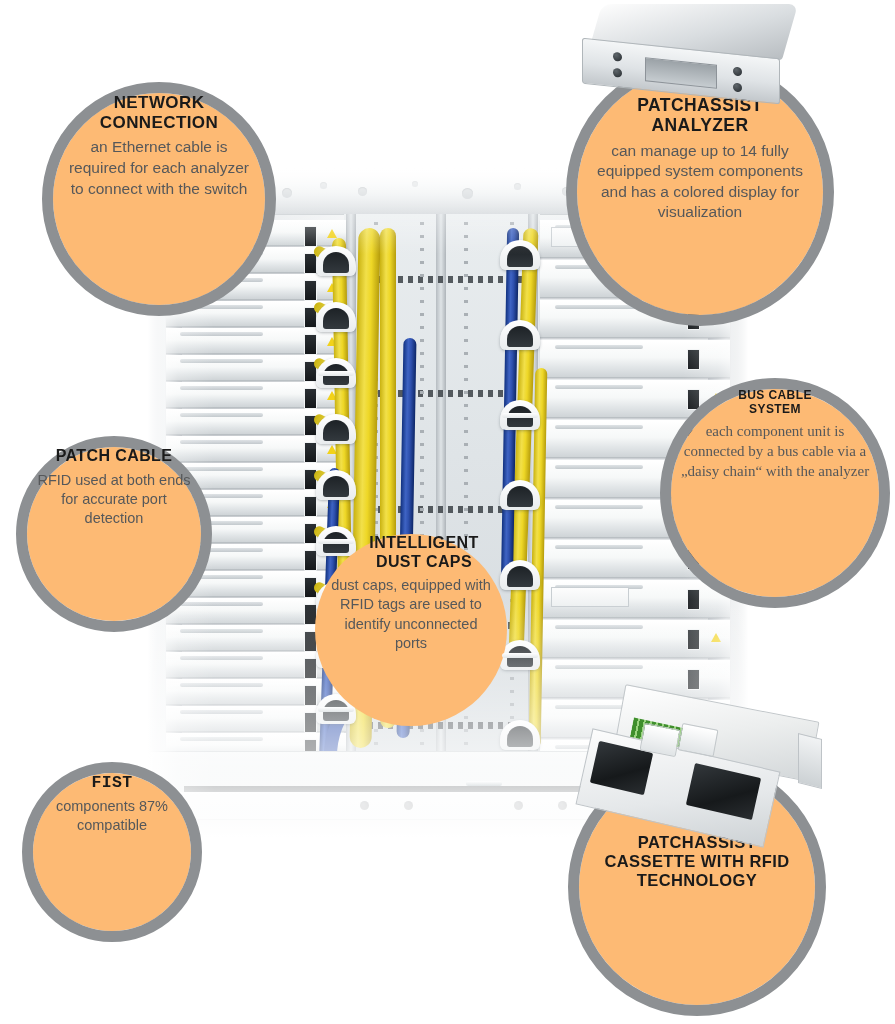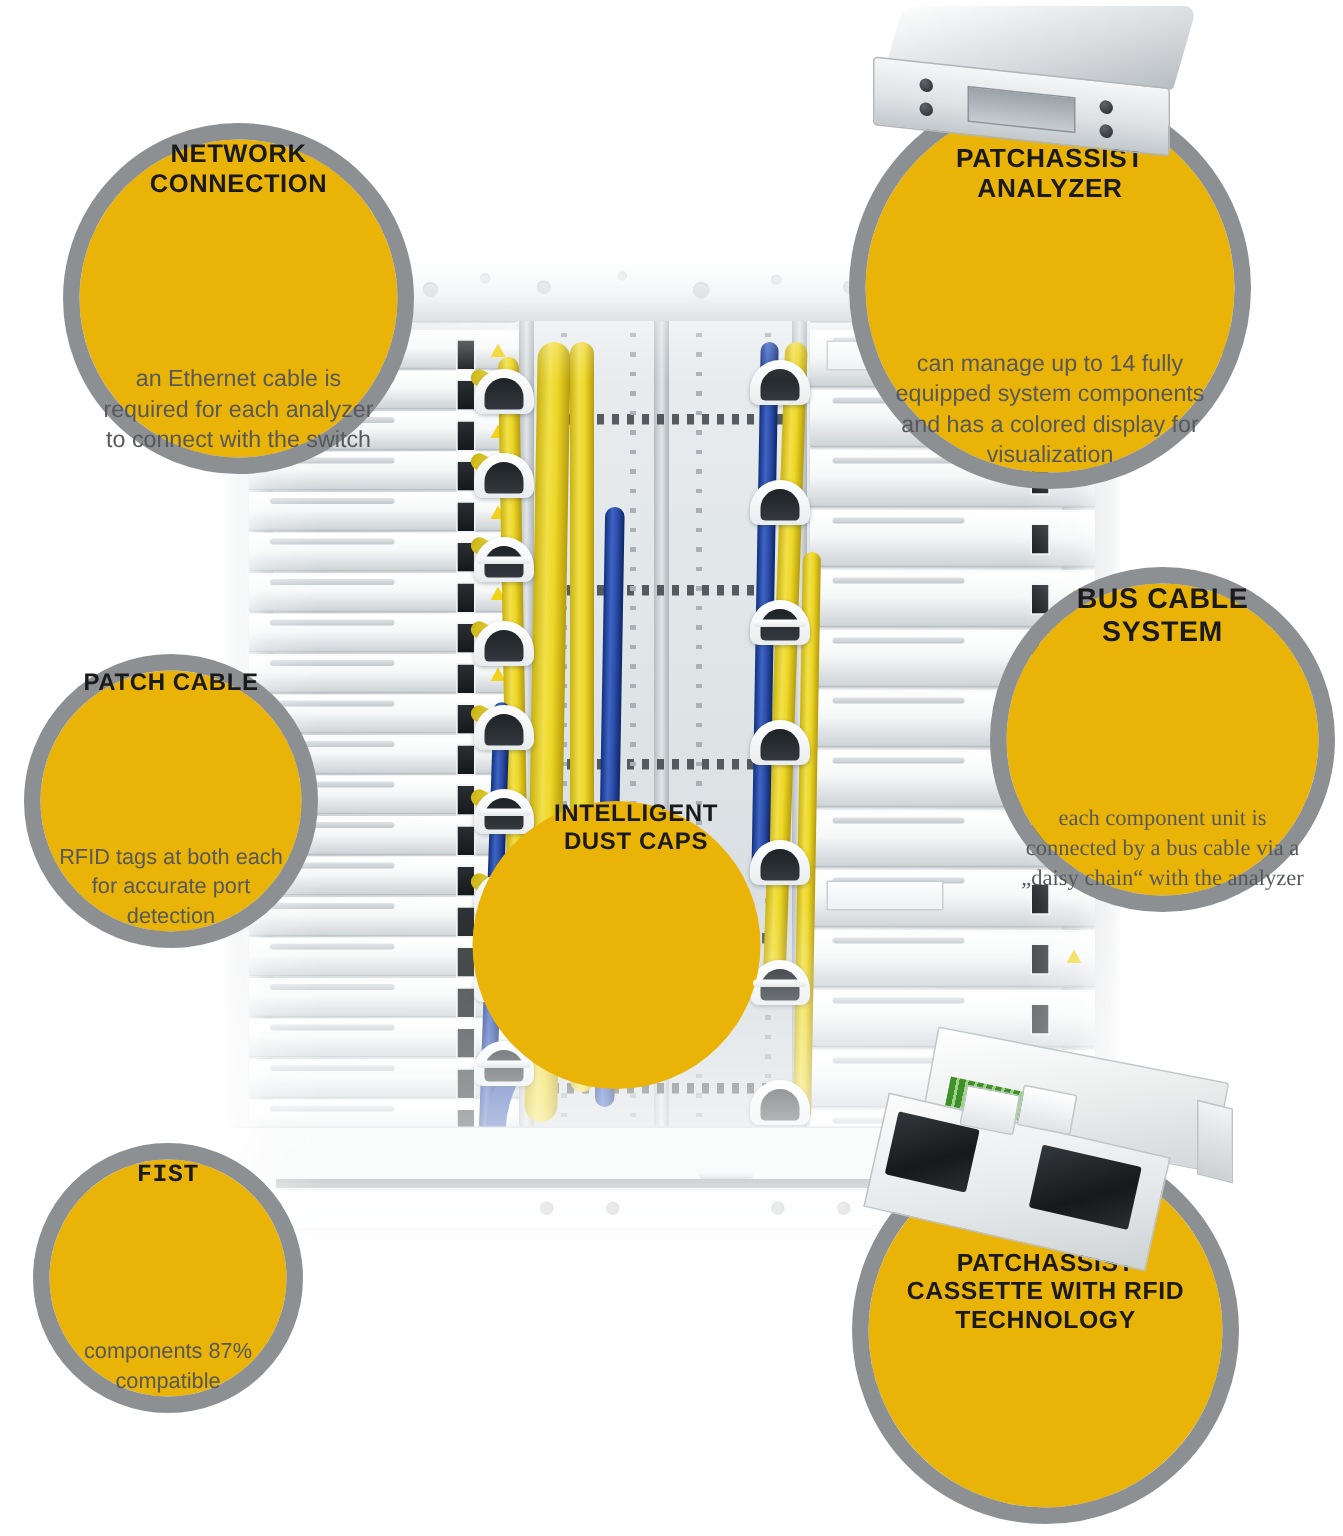--- a/index.html
+++ b/index.html
@@ -152,23 +152,23 @@
   }
 
   
   .bubble{
     position:absolute;
     border-radius:50%;
     box-sizing:border-box;
     display:flex;
     flex-direction:column;
     align-items:center;
-    justify-content:space-between;
+    justify-content:flex-start;
     text-align:center;
-    background:#eab308;
+    background:#fdba74;
   }
   .bubble.ring{
     border:11px solid #8d9093;
     background-clip:padding-box;
   }
   .bubble .b-title{
     font-weight:bold;
     color:#1a1a1a;
     letter-spacing:.4px;
     line-height:1.16;
@@ -183,21 +183,21 @@
   
   #b-network   {left:42px;  top:82px;  width:234px;height:234px;}
   #b-network   .b-title{font-size:17px;}
   #b-network   .b-body {font-size:15.5px;width:186px;}
 
   #b-analyzer  {left:566px; top:58px;  width:268px;height:268px;}
   #b-analyzer  .b-title{font-size:17.5px;margin-top:26px;}
   #b-analyzer  .b-body {font-size:15.5px;width:208px;}
 
   #b-bus       {left:660px; top:378px; width:230px;height:230px;}
-  #b-bus       .b-title{font-size:19px;}
+  #b-bus       .b-title{font-size:12px;}
   #b-bus       .b-body {font-size:15px;width:200px;}
 
   #b-patch     {left:16px;  top:436px; width:196px;height:196px;}
   #b-patch     .b-title{font-size:16px;}
   #b-patch     .b-body {font-size:14.5px;width:158px;}
 
   #b-fist      {left:22px;  top:762px; width:180px;height:180px;}
   #b-fist      .b-title{font-size:16.5px;}
   #b-fist      .b-body {font-size:14.5px;width:148px;}
 
@@ -575,28 +575,29 @@
       <div>BUS CABLE</div>
       <div>SYSTEM</div>
     </div>
     <div class="b-body" style="color: rgb(86, 88, 90); font-family: Liberation Serif, serif;">each component unit is connected by a bus cable via a „daisy chain“ with the analyzer</div>
   </div>
 
   <div class="bubble ring" id="b-patch" style="border-color: rgb(141, 144, 147);">
     <div class="b-title" style="color: rgb(26, 26, 26);">
       <div>PATCH CABLE</div>
     </div>
-    <div class="b-body" style="color: rgb(86, 88, 90);">RFID tags at both each for accurate port detection</div>
+    <div class="b-body" style="color: rgb(86, 88, 90);">RFID used at both ends for accurate port detection</div>
   </div>
 
   <div class="bubble" id="b-dust">
     <div class="b-title" style="color: rgb(26, 26, 26);">
       <div>INTELLIGENT</div>
       <div>DUST CAPS</div>
     </div>
+    <div class="b-body" style="color: rgb(86, 88, 90);">dust caps, equipped with RFID tags are used to identify unconnected ports</div>
   </div>
 
   <div class="bubble ring" id="b-fist" style="border-color: rgb(141, 144, 147);">
     <div class="b-title" style="color: rgb(26, 26, 26); font-family: Liberation Mono, monospace;">
       <div>FIST</div>
     </div>
     <div class="b-body" style="color: rgb(86, 88, 90);">components 87% compatible</div>
   </div>
 
   <div class="bubble ring" id="b-cassette" style="border-color: rgb(141, 144, 147);">

